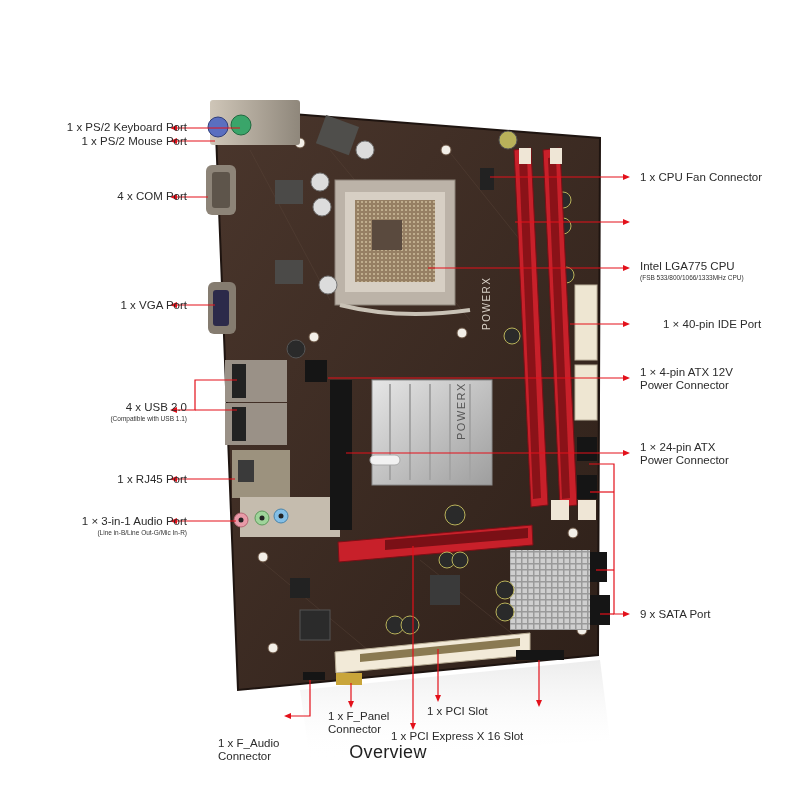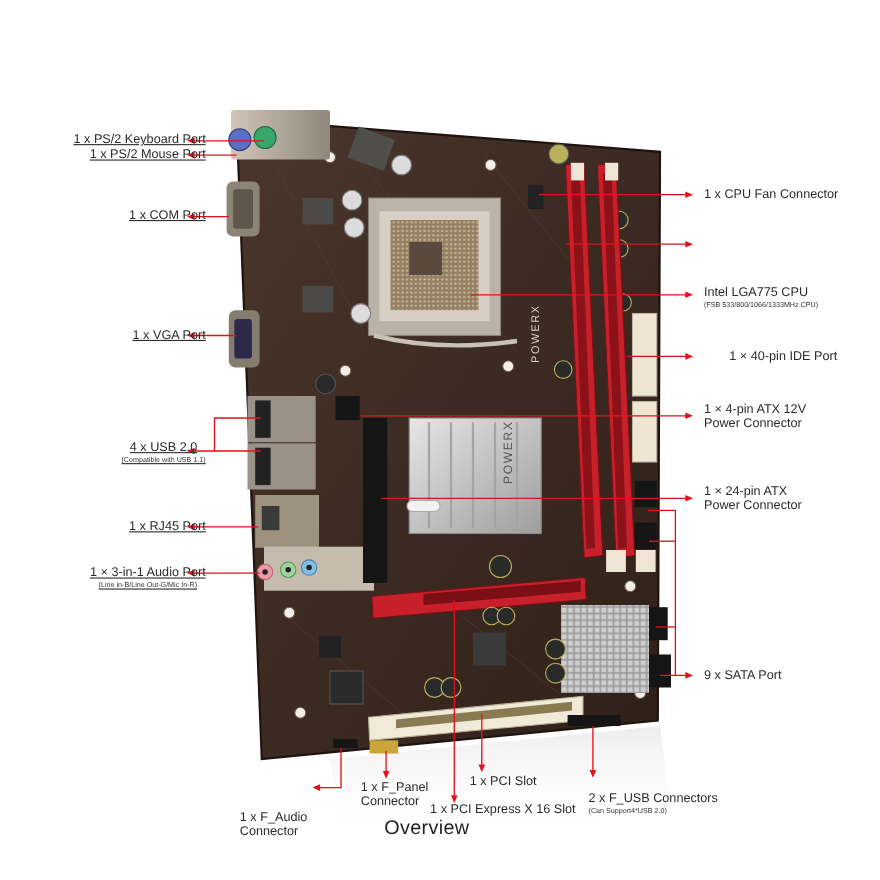--- a/index.html
+++ b/index.html
@@ -2,21 +2,21 @@
 <html><head>
 <meta charset="utf-8">
 <style>
   * { box-sizing: border-box; margin: 0; padding: 0; }
   html, body { width: 800px; height: 800px; background: #ffffff; overflow: hidden; }
   body { position: relative; font-family: "Liberation Sans", "DejaVu Sans", sans-serif; color: #2a2a2a; }
   .stage { position: absolute; left: 0; top: 0; width: 800px; height: 800px; }
   svg.board { position: absolute; left: 0; top: 0; width: 800px; height: 800px; }
   .lbl { position: absolute; font-size: 11.5px; line-height: 13px; color: #2b2b2b; white-space: nowrap; }
   .lbl .sub { display: block; font-size: 6.5px; line-height: 9px; color: #333; }
-  .lbl.right { text-align: center; text-decoration: underline; }
+  .lbl.right { text-align: right; }
   .lbl.left { text-align: left; }
   .title { position: absolute; left: 0; width: 776px; top: 742px; text-align: center; font-size: 18px; color: #1f1f1f; letter-spacing: 0.3px; }
   .title span { position: relative; left: 0; }
 </style>
 </head>
 <body>
 
 <div class="stage">
 
   <svg class="board" viewBox="0 0 800 800">
@@ -248,21 +248,21 @@
     </g>
   </svg>
 
   <div class="lbl right" style="right:613px; top:121px;">
     <span>1 x PS/2 Keyboard Port</span>
   </div>
   <div class="lbl right" style="right:613px; top:135px;">
     <span>1 x PS/2 Mouse Port</span>
   </div>
   <div class="lbl right" style="right:613px; top:190px;">
-    <span>1 x COM Port</span>
+    <span>4 x COM Port</span>
   </div>
   <div class="lbl right" style="right:613px; top:299px;">
     <span>1 x VGA Port</span>
   </div>
   <div class="lbl right" style="right:613px; top:401px;">
     <span>4 x USB 2.0</span>
     <span class="sub">(Compatible with USB 1.1)</span>
   </div>
   <div class="lbl right" style="right:613px; top:473px;">
     <span>1 x RJ45 Port</span>
@@ -301,21 +301,17 @@
   <div class="lbl left" style="left:328px; top:710px;">
     <span style="display:block">1 x F_Panel</span>
     <span style="display:block">Connector</span>
   </div>
   <div class="lbl left" style="left:427px; top:705px;">
     <span>1 x PCI Slot</span>
   </div>
   <div class="lbl left" style="left:391px; top:730px;">
     <span>1 x PCI Express X 16 Slot</span>
   </div>
-  <div class="lbl left" style="left:535px; top:720px;">
-    <span>2 x F_USB Connectors</span>
-    <span class="sub">(Can Support4*USB 2.0)</span>
-  </div>
 
   <div class="title">
     <span>Overview</span>
   </div>
 </div>
 
 </body></html>

